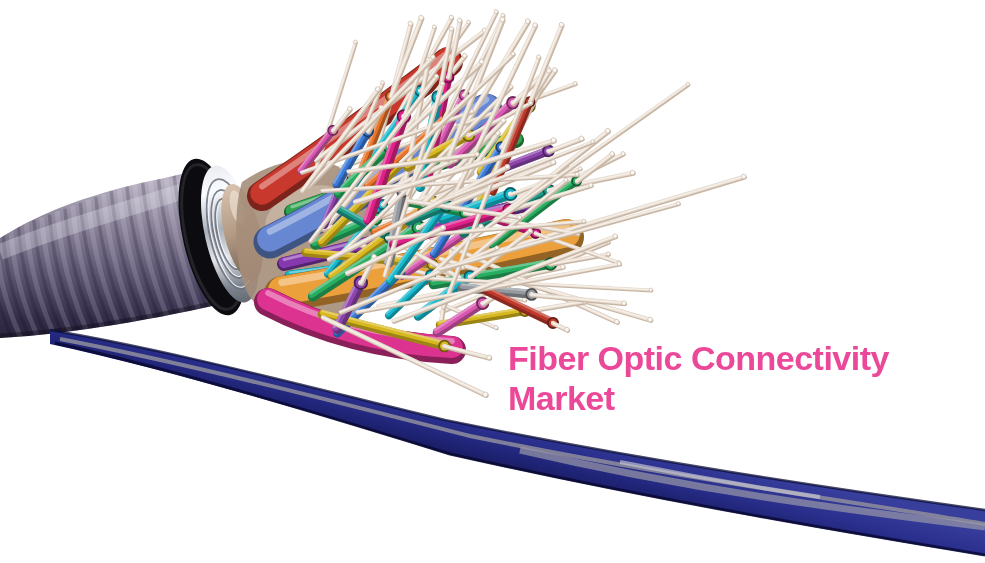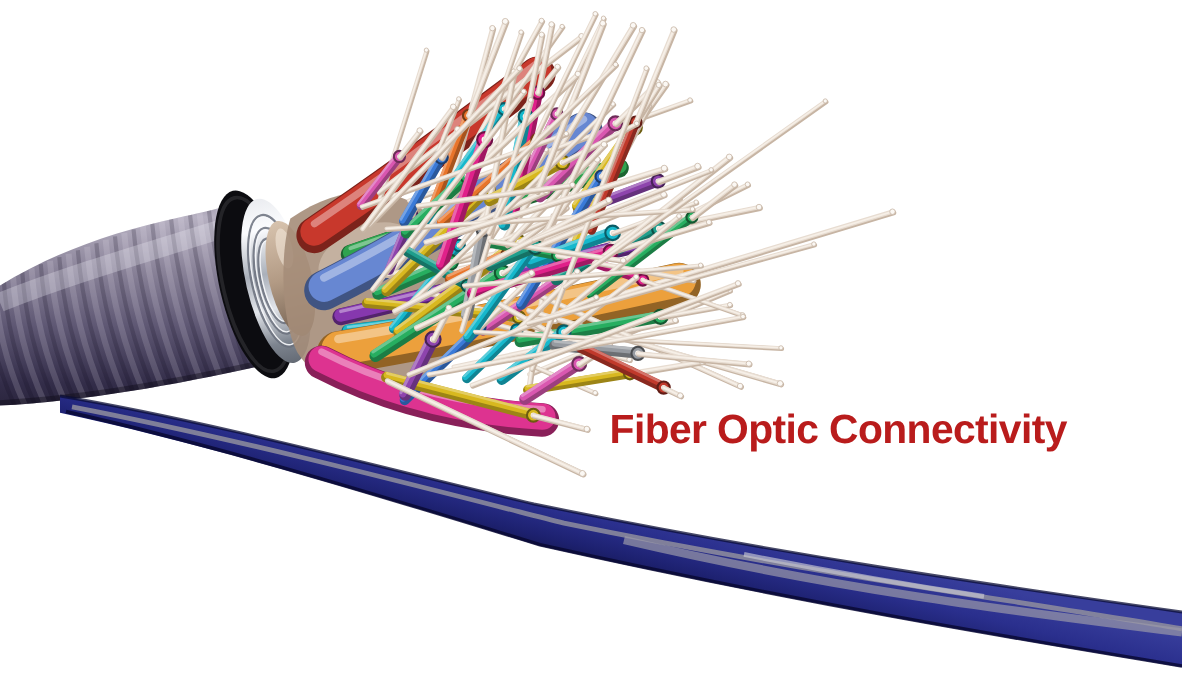--- a/index.html
+++ b/index.html
@@ -749,16 +749,17 @@
       </g>
       <g>
         <path d="M 50,330 C 170,350 320,390 445,420 C 650,462 830,488 985,510 L 985,556 C 840,532 660,502 450,455 C 330,418 180,372 50,344 Z" fill="url(#gBlue)"></path>
         <path d="M 50,330 C 170,350 320,390 445,420 C 650,462 830,488 985,510" fill="none" stroke="#0b0d35" stroke-width="2.4" opacity="0.75"></path>
         <path d="M 60,339 C 200,366 360,408 470,436 C 670,477 845,500 985,524" fill="none" stroke="#8f8e9e" stroke-width="4" opacity="0.85"></path>
         <path d="M 520,450 C 700,492 850,510 985,527" fill="none" stroke="#9a99a8" stroke-width="7" opacity="0.7"></path>
         <path d="M 620,462 C 700,478 760,488 820,497" fill="none" stroke="#c9c9d4" stroke-width="4" opacity="0.65"></path>
         <path d="M 55,343 C 180,371 330,417 450,454 C 660,501 840,531 985,555" fill="none" stroke="#070830" stroke-width="3" opacity="0.8"></path>
       </g>
     </svg>
-  <div class="headline" style="color: #b91c1c;">
+  <div class="headline" style="color: #ec4899;">
     <div>Fiber Optic Connectivity</div>
+    <div>Market</div>
   </div>
 </div>
 
 </body></html>

